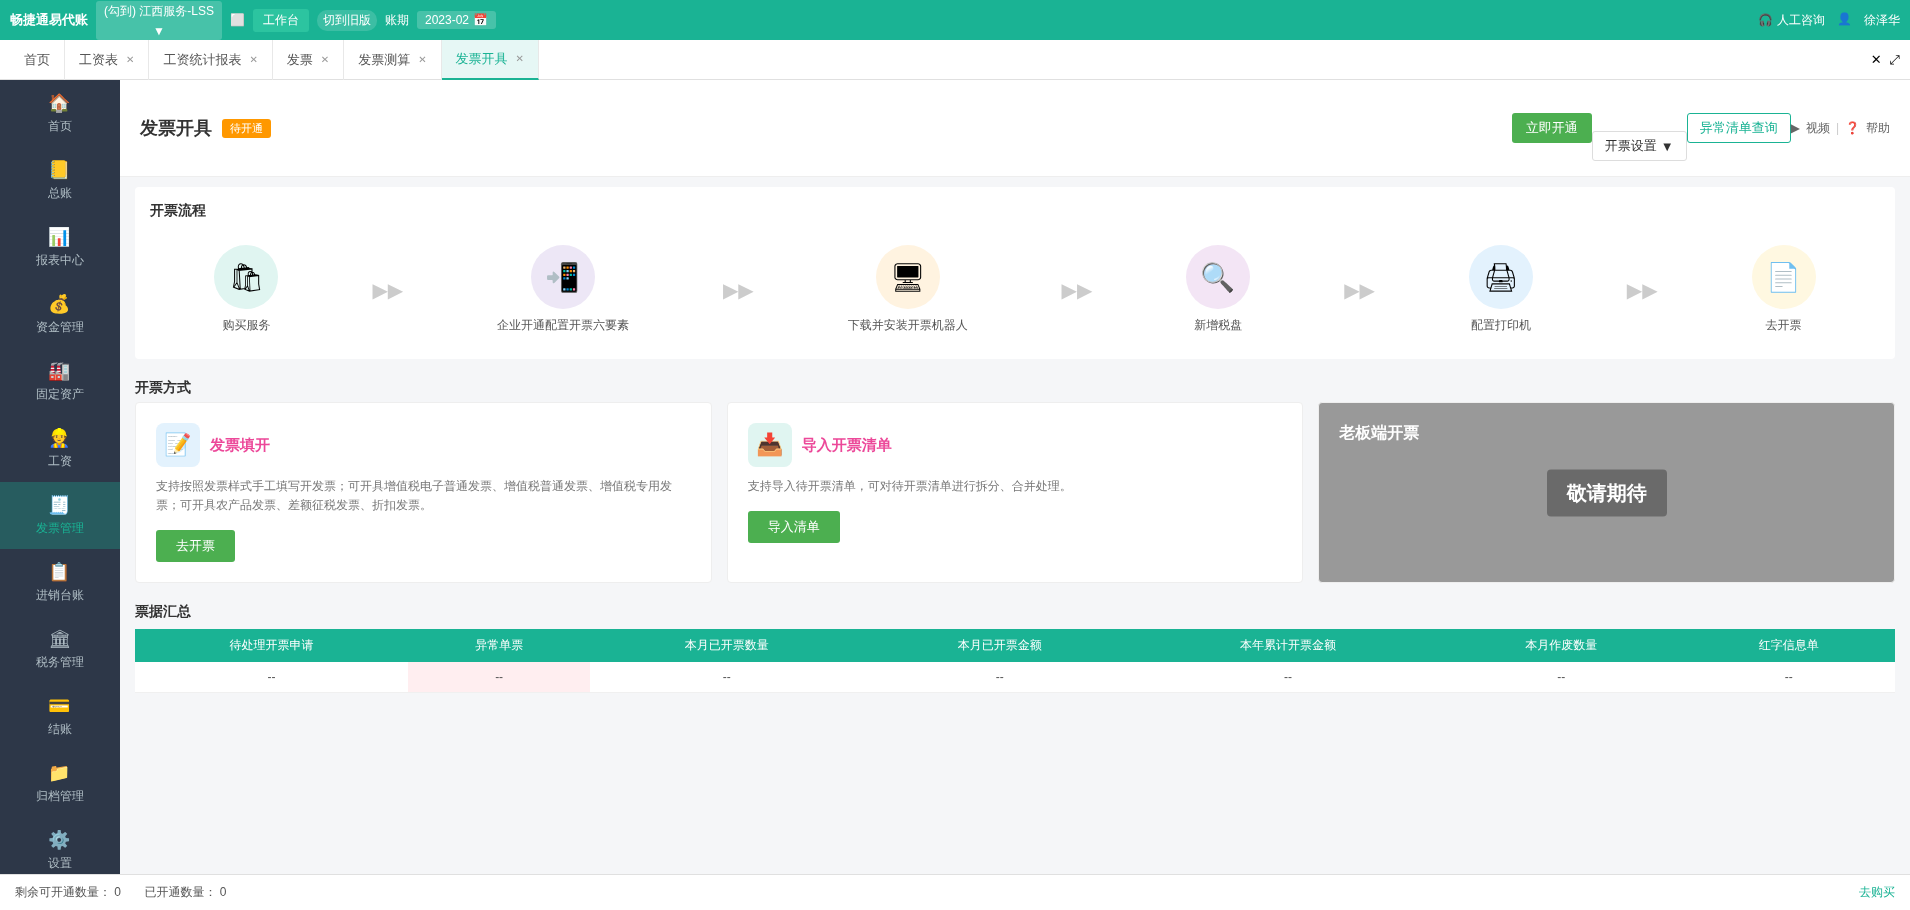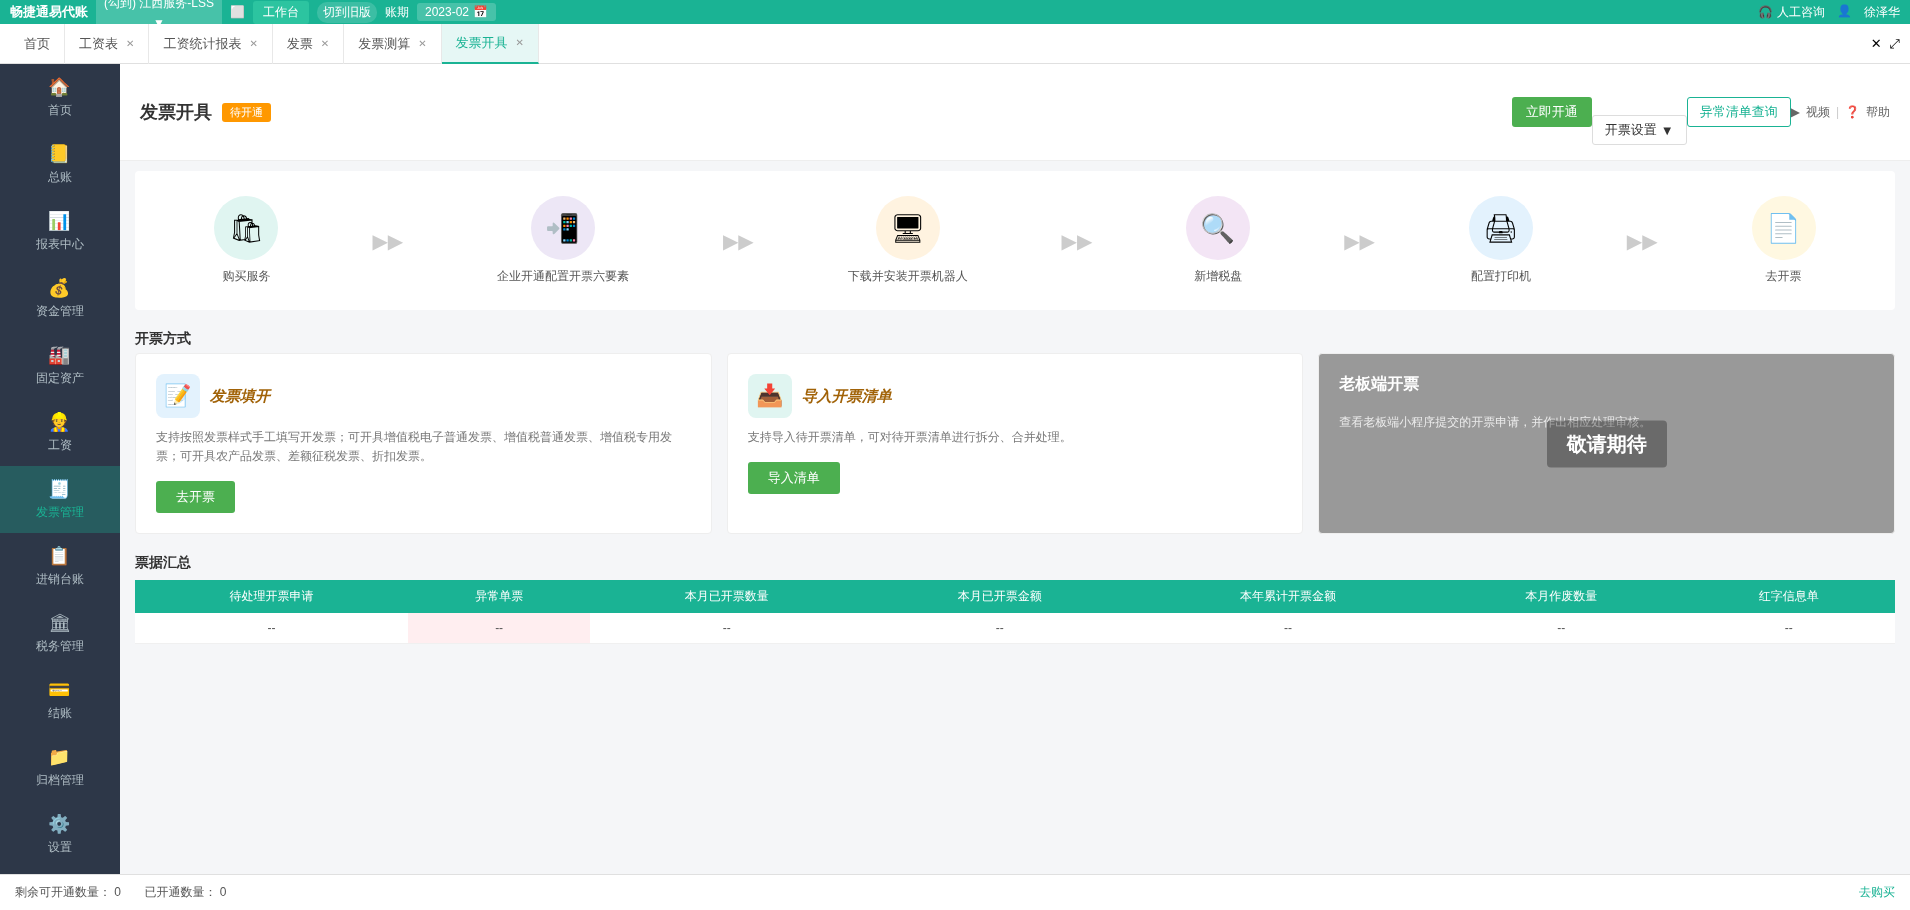--- a/index.html
+++ b/index.html
@@ -1,19 +1,19 @@
 <!DOCTYPE html>
 <html><head>
   <meta charset="utf-8">
   <style>
     * { box-sizing: border-box; margin: 0; padding: 0; }
     body { font-family: 'Microsoft YaHei', Arial, sans-serif; font-size: 13px; background: #f0f2f5; display: flex; flex-direction: column; height: 910px; overflow: hidden; }
 
     
-    .top-bar { height: 24px; background: #1ab394; display: flex; align-items: center; justify-content: space-between; padding: 8px 10px; color: white; font-size: 12px; flex-shrink: 0; }
+    .top-bar { height: 40px; background: #1ab394; display: flex; align-items: center; justify-content: space-between; padding: 8px 10px; color: white; font-size: 12px; flex-shrink: 0; }
     .top-bar-left { display: flex; align-items: center; gap: 8px; }
     .app-logo { font-size: 13px; font-weight: bold; display: flex; align-items: center; gap: 4px; }
     .company-select { background: rgba(255,255,255,0.2); border: none; color: white; padding: 2px 8px; border-radius: 3px; font-size: 12px; display: flex; align-items: center; gap: 4px; cursor: pointer; flex-direction: column; }
     .workspace-btn { background: #2cc4a0; border: none; color: white; padding: 3px 10px; border-radius: 3px; font-size: 12px; cursor: pointer; }
     .period-tag { background: rgba(255,255,255,0.2); padding: 2px 8px; border-radius: 3px; font-size: 12px; display: flex; align-items: center; gap: 4px; }
     .top-bar-right { display: flex; align-items: flex-start; gap: 12px; font-size: 12px; }
     .nav-tag { background: rgba(255,255,255,0.15); padding: 2px 6px; border-radius: 10px; }
 
     
     .tab-bar { height: 40px; background: white; display: flex; align-items: center; padding: 0 0 0 10px; border-bottom: 1px solid #e0e0e0; flex-shrink: 0; gap: 0; position: relative; }
@@ -62,21 +62,21 @@
     .step-icon.gold { background: #fff8e1; }
     .step-label { font-size: 12px; color: #555; text-align: center; }
     .step-arrow { color: #ccc; font-size: 20px; margin: 0 5px; }
 
     
     .methods-grid { display: grid; grid-template-columns: 1fr 1fr 1fr; gap: 15px; margin: 0 15px; }
     .method-card { background: white; border-radius: 4px; padding: 20px; border: 1px solid #eee; }
     .method-card.disabled { background: #999; position: relative; overflow: hidden; }
     .method-header { display: flex; align-items: center; gap: 10px; margin-bottom: 10px; }
     .method-icon { width: 44px; height: 44px; border-radius: 8px; display: flex; align-items: center; justify-content: center; font-size: 22px; background: #e3f2fd; }
-    .method-title { font-size: 15px; font-weight: bold; color: #a16207; font-style: italic; }
+    .method-title { font-size: 15px; font-weight: bold; color: #ec4899; }
     .method-desc { font-size: 12px; color: #777; line-height: 1.6; margin-bottom: 15px; }
     .method-btn { background: #4caf50; color: white; border: none; padding: 7px 20px; border-radius: 3px; font-size: 13px; cursor: pointer; }
     .coming-soon { color: white; font-size: 20px; font-weight: bold; text-align: center; position: absolute; top: 50%; left: 50%; transform: translate(-50%, -50%); background: rgba(0,0,0,0.3); padding: 10px 20px; border-radius: 4px; }
     .disabled-title { font-size: 16px; font-weight: bold; color: white; margin-bottom: 8px; }
     .disabled-desc { font-size: 12px; color: rgba(255,255,255,0.8); line-height: 1.5; }
 
     
     .summary-section { margin: 10px 15px 10px; }
     .summary-table { width: 100%; border-collapse: collapse; }
     .summary-table th { background: #1ab394; color: white; padding: 8px 12px; text-align: center; font-size: 12px; font-weight: normal; }
@@ -222,20 +222,21 @@
           <span>▶</span>
           <span>视频</span>
           <span class="separator">|</span>
           <span>❓</span>
           <span>帮助</span>
         </div>
       </div>
     </div>
 
     <div class="section">
+      <div class="section-title">开票流程</div>
       <div class="flow-steps">
         <div class="flow-step">
           <div class="step-icon teal">🛍</div>
           <span class="step-label">购买服务</span>
         </div>
         <span class="step-arrow">▶▶</span>
         <div class="flow-step">
           <div class="step-icon purple">📲</div>
           <span class="step-label">企业开通配置开票六要素</span>
         </div>
@@ -281,21 +282,20 @@
           <span class="method-title">导入开票清单</span>
         </div>
         <p class="method-desc">支持导入待开票清单，可对待开票清单进行拆分、合并处理。</p>
         <button class="method-btn">导入清单</button>
       </div>
 
       <div class="method-card disabled">
         <div class="method-header">
           <span class="disabled-title">老板端开票</span>
         </div>
-        <p class="disabled-desc">查看老板端小程序提交的开票申请，并作出相应处理审核。</p>
         <div class="coming-soon">敬请期待</div>
       </div>
     </div>
 
     <div class="summary-section">
       <div style="font-size: 14px; font-weight: bold; color: #333; padding: 10px 0 8px;">票据汇总</div>
       <table class="summary-table">
         <thead>
           <tr>
             <th>待处理开票申请</th>

